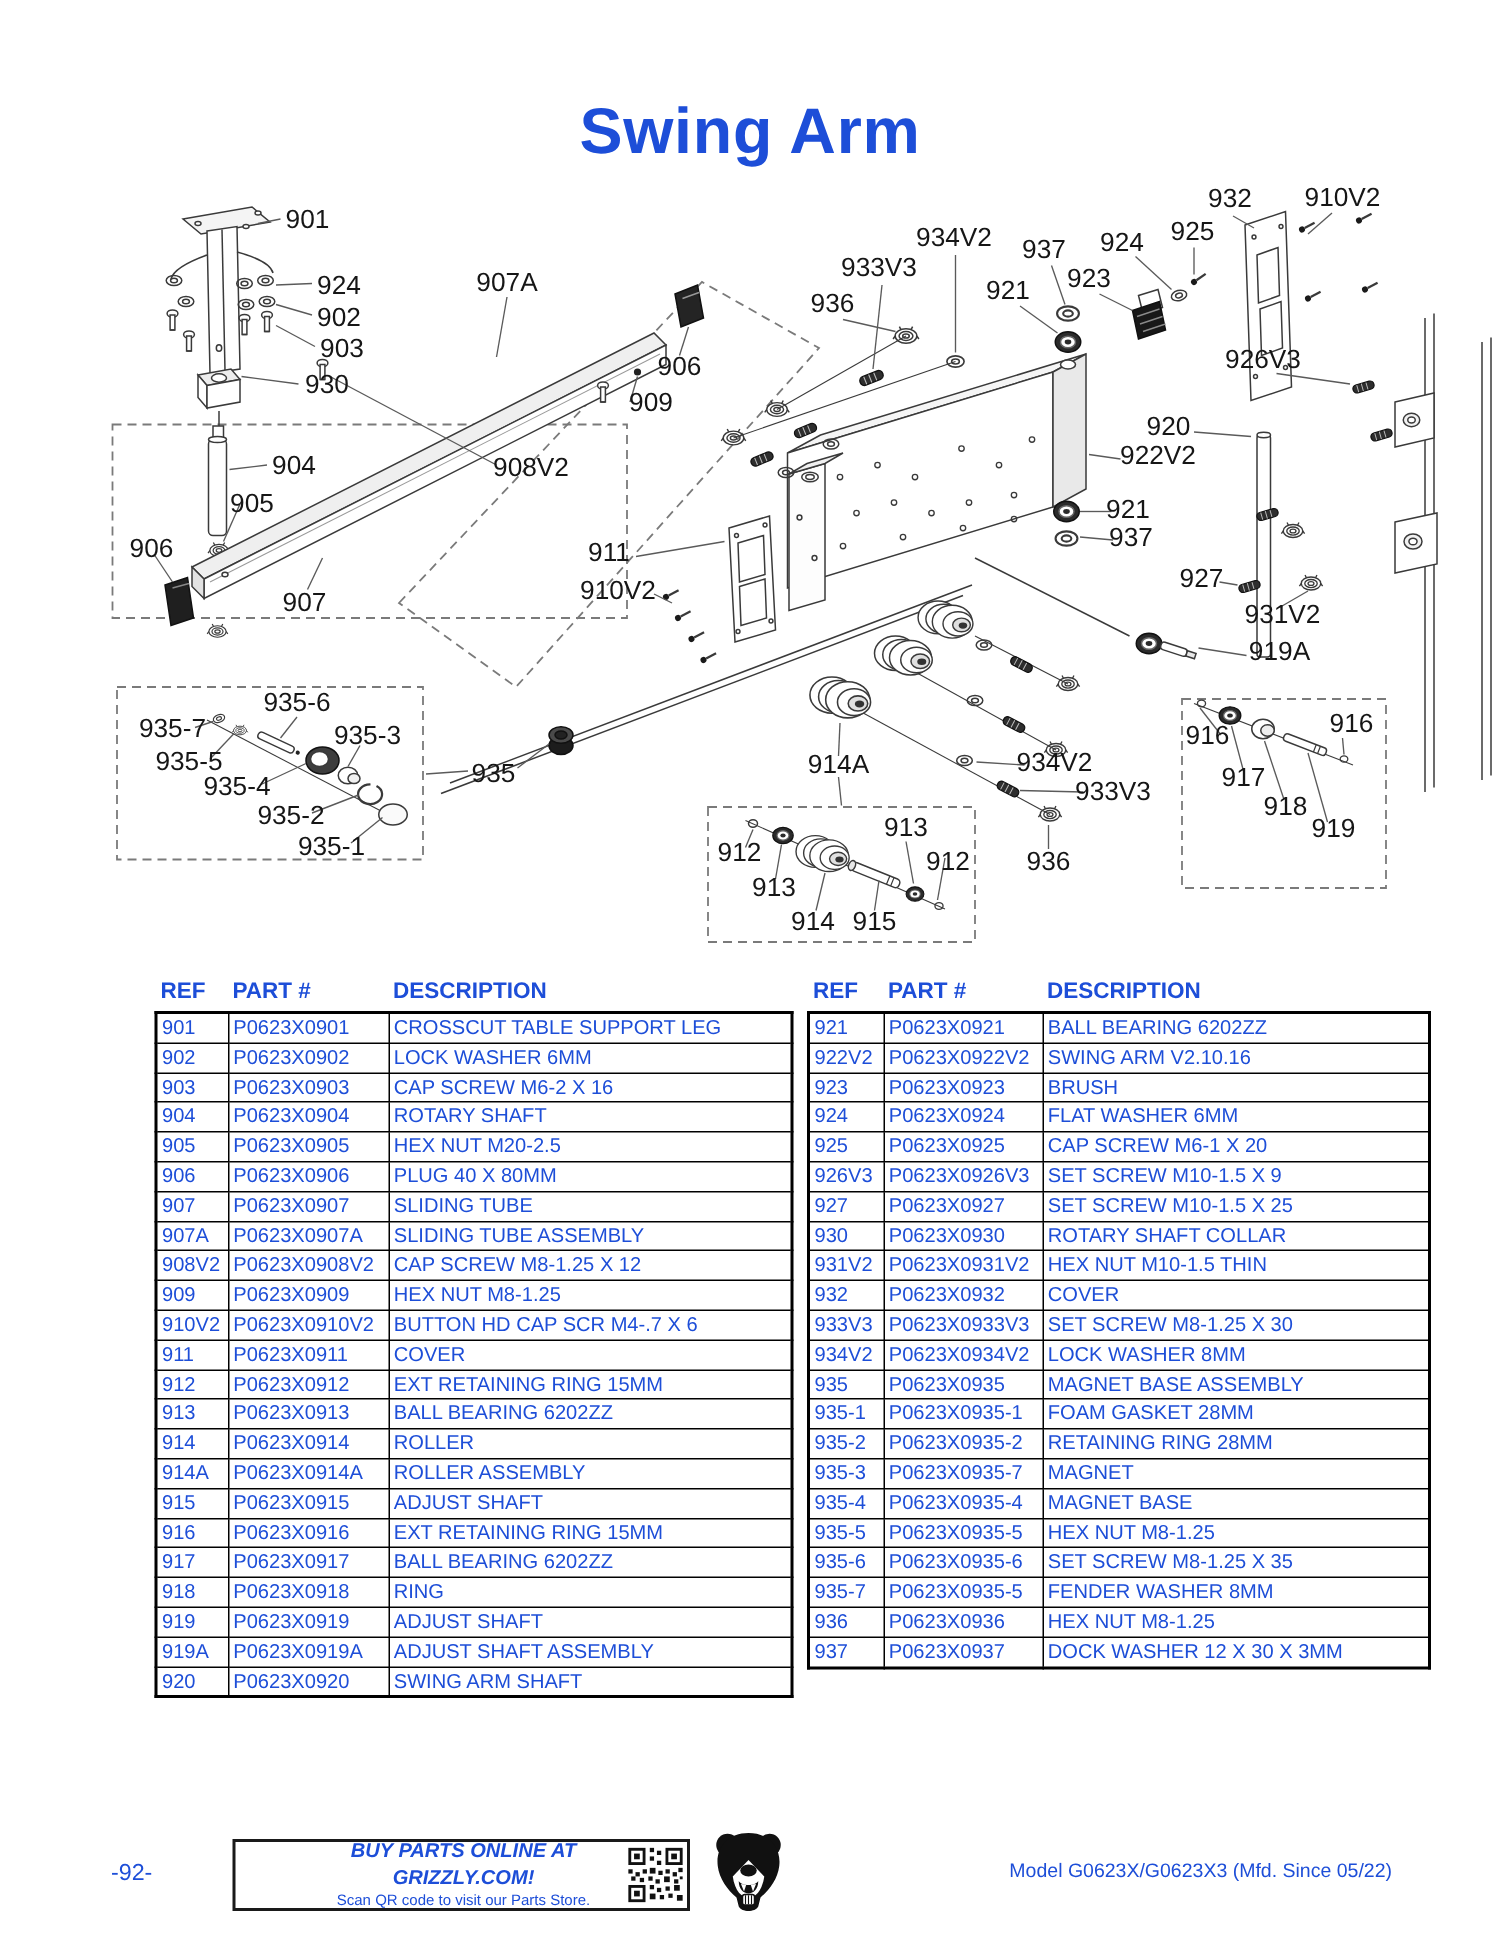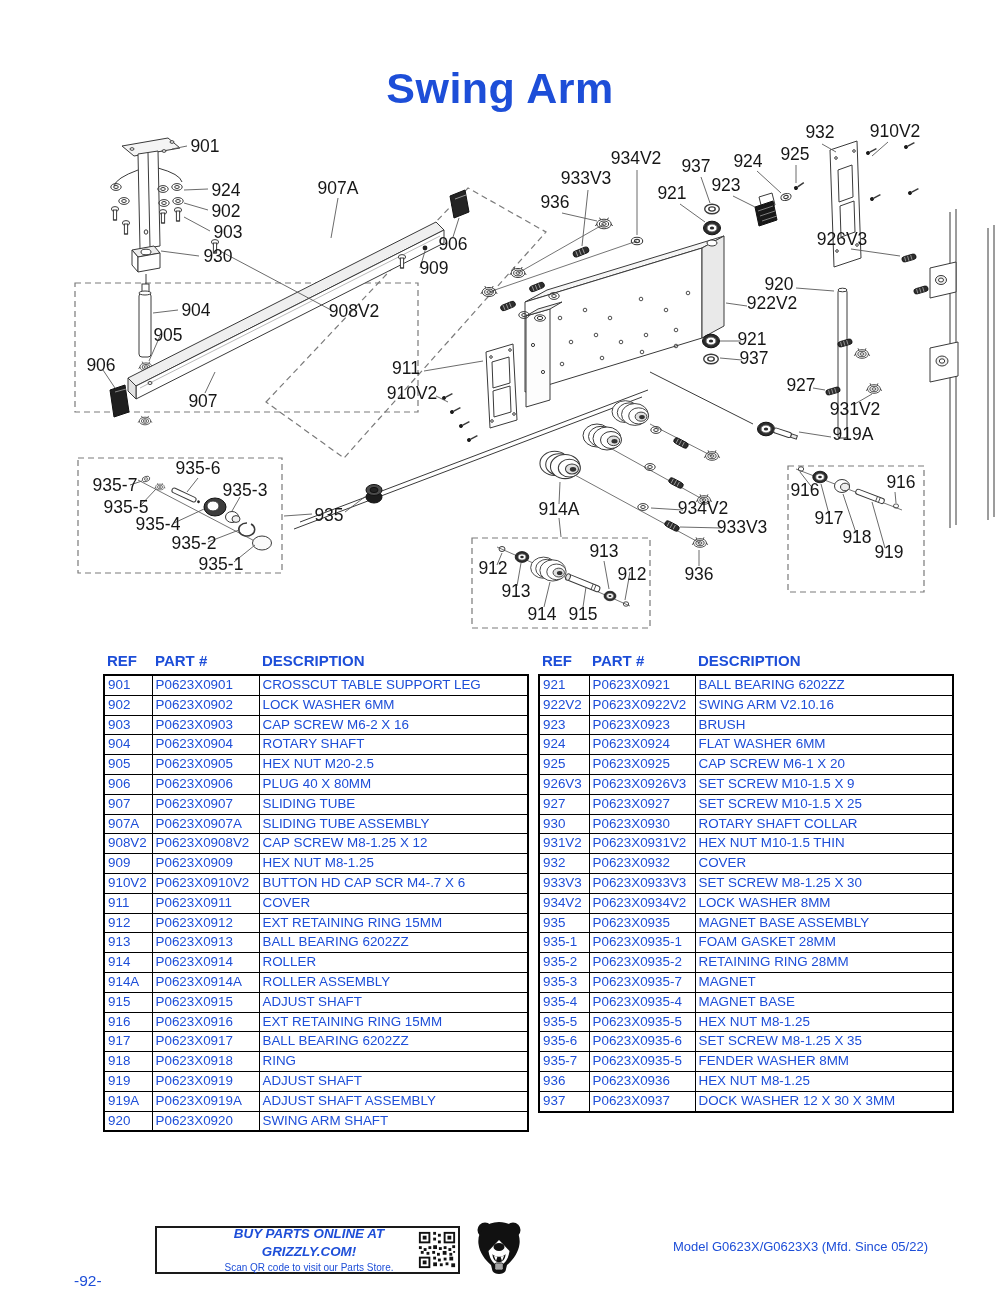--- a/index.html
+++ b/index.html
@@ -16,21 +16,21 @@
   .ptable table{border-collapse:collapse;border:2px solid #000;table-layout:fixed;}
   .ptable td{border:1px solid #000;font-size:13.4px;line-height:18.8px;height:18.8px;
              padding:0 3px;white-space:nowrap;overflow:hidden;}
   .left-t{left:75px;top:652px;}
   .left-t table{width:424px;}
   .left-t .c1{width:48px}.left-t .c2{width:107px}.left-t .c3{width:269px}
   .right-t{left:510px;top:652px;}
   .right-t table{width:414px;}
   .right-t .c1{width:50px}.right-t .c2{width:106px}.right-t .c3{width:258px}
 
-  .pageno{position:absolute;left:74px;top:1272px;font-size:15.5px;}
+  .pageno{position:absolute;left:74px;top:1240px;font-size:15.5px;}
   .buybox{position:absolute;left:155px;top:1226px;width:305px;height:48px;
           border:2px solid #1a1a1a;box-sizing:border-box;display:flex;align-items:center;padding-left:44px;}
   .buytext{flex:1;text-align:center;line-height:1.35;}
   .buy1{font-size:13.4px;font-weight:bold;font-style:italic;}
   .buy2{font-size:10px;}
   .qrwrap{width:40px;height:40px;margin-right:1px;flex:0 0 auto;}
   .bearwrap{position:absolute;left:474px;top:1221px;}
   .model{position:absolute;right:72px;top:1239px;font-size:13px;margin-left:32px;}
 </style>
 </head>

